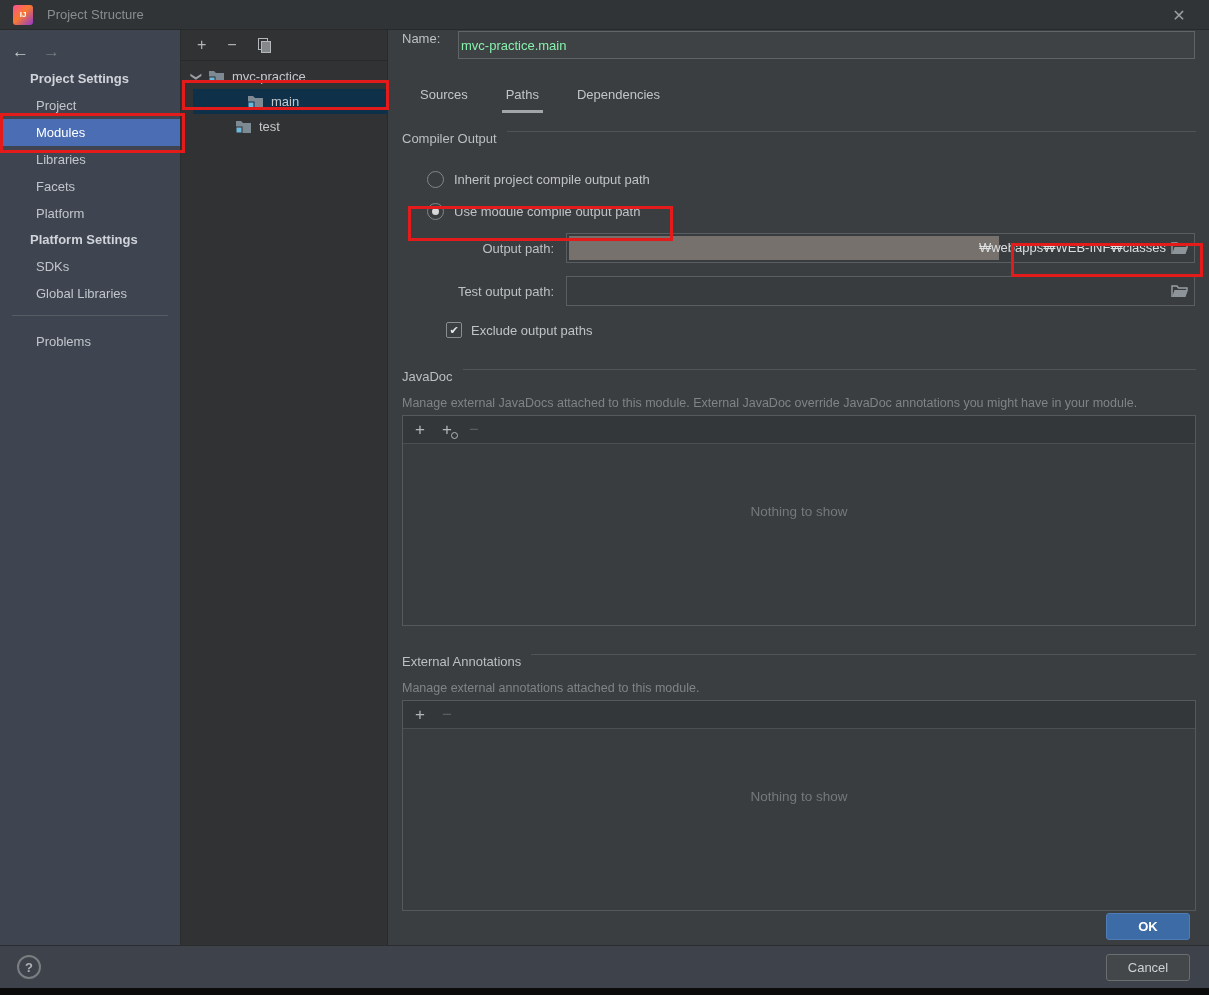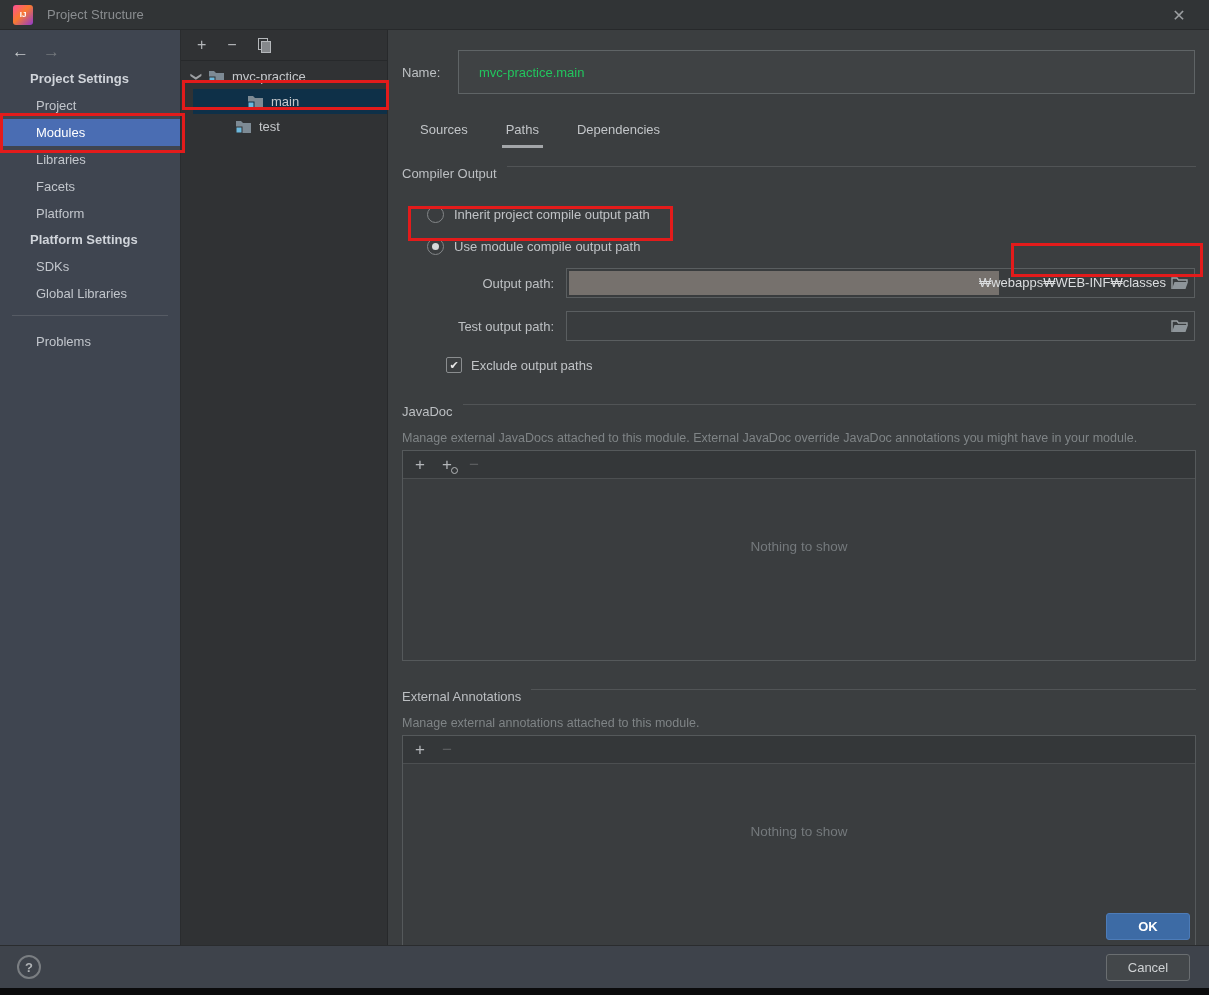--- a/index.html
+++ b/index.html
@@ -42,24 +42,24 @@
   .tree-row { height:25px; display:flex; align-items:center; color:#c5c8cb; cursor:default; }
   .tree-row.root { padding-left:8px; }
   .tree-row.child { padding-left:48px; }
   .tree-row.selected { background:#0e3048;margin-left:12px; }
   .chev { display:inline-block; transform:rotate(90deg); font-size:11px; color:#9da0a3; width:14px; text-align:center; }
   .tree-row .folder-svg { margin:0 7px 0 6px; }
   .tree-row.root .folder-svg { margin-left:5px; }
 
   
   .main { position:absolute; left:389px; top:30px; width:820px; height:915px; background:#3b3e40; padding:0 13px; }
-  .name-row { margin-top:20px; display:flex; align-items:center; }
+  .name-row { margin-top:1px; display:flex; }
   .name-row label { width:46px; color:#bdc0c3; }
-  .name-input { flex:1; height:44px; margin-left:10px; margin-right:1px; background:#3f4244;
-                border:1px solid #5f6466; color:#22c55e; padding:0 20px; font-family:"Liberation Sans",sans-serif;
+  .name-input { flex:1; height:28px; margin-left:10px; margin-right:1px; background:#3f4244;
+                border:1px solid #5f6466; color:#86efac; padding:0 2px; font-family:"Liberation Sans",sans-serif;
                 font-size:13px; outline:none; }
 
   .tabs { margin-top:26px; margin-left:14px; display:flex; gap:30px; }
   .tab { padding:2px 4px 8px 4px; color:#c2c5c8; cursor:default; border-bottom:3px solid transparent; }
   .tab.active { border-bottom:3px solid #a3a6a9; }
 
   .section-header { display:flex; color:#bcbfc2; }
   .section-header .rule { flex:1; height:1px; background:#515456; margin-left:10px; }
   .sec-compiler { margin-top:18px; }
 

